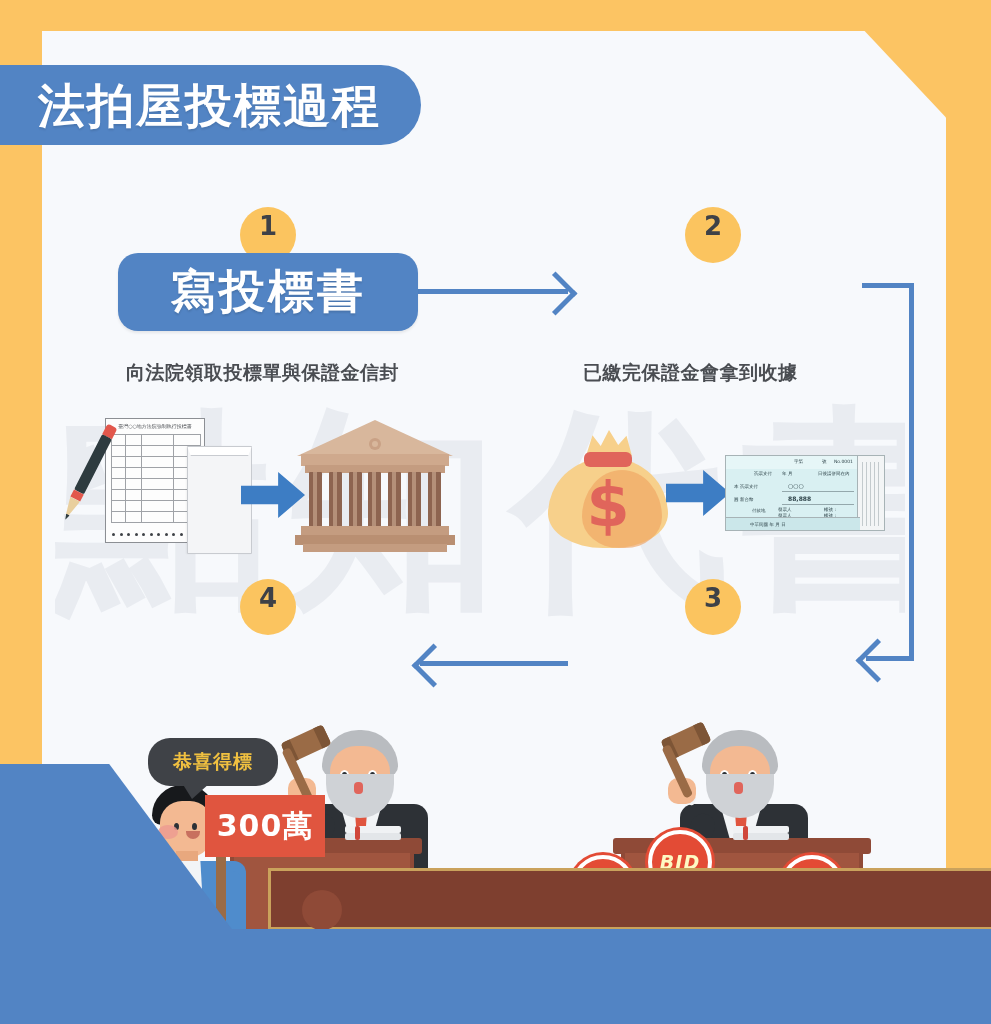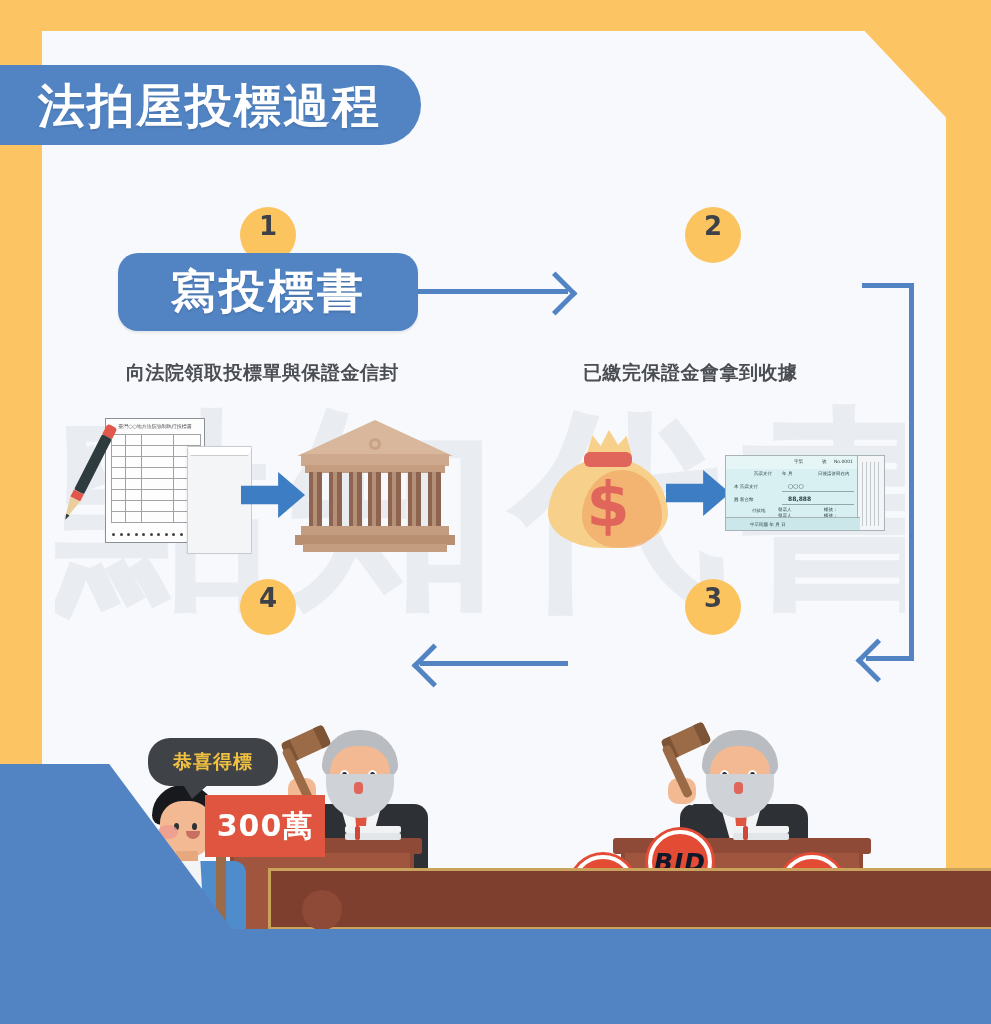--- a/index.html
+++ b/index.html
@@ -235,21 +235,21 @@
     position:absolute;background:#e0553f;display:flex;align-items:center;justify-content:center;
   }
   .pricesign span{color:#fff;font-size:30px;font-weight:700;letter-spacing:1px;
     font-family:"DejaVu Sans",sans-serif;}
   .signpost{position:absolute;width:10px;background:#9a6b46;border-radius:2px;}
 
   .paddle{position:absolute;}
   .paddle .disc{position:absolute;width:64px;height:64px;border-radius:50%;background:#e34b35;
     border:4px solid #fff;box-sizing:border-box;box-shadow:0 0 0 3px #e34b35;
     display:flex;align-items:center;justify-content:center;}
-  .paddle .disc span{color:#0f172a;font-size:25px;font-weight:700;font-style:italic;letter-spacing:1px;
+  .paddle .disc span{color:#fef9c3;font-size:19px;font-weight:700;font-style:italic;letter-spacing:1px;
     font-family:"DejaVu Sans",sans-serif;}
   .paddle .stick{position:absolute;width:11px;height:52px;background:#e34b35;border-radius:4px;}
   .armup{position:absolute;border-radius:10px 10px 0 0;}
   .cuffup{position:absolute;width:46px;height:14px;background:#eef1f4;border-radius:4px;}
 </style>
 </head>
 <body>
 
 <div id="stage">
 

